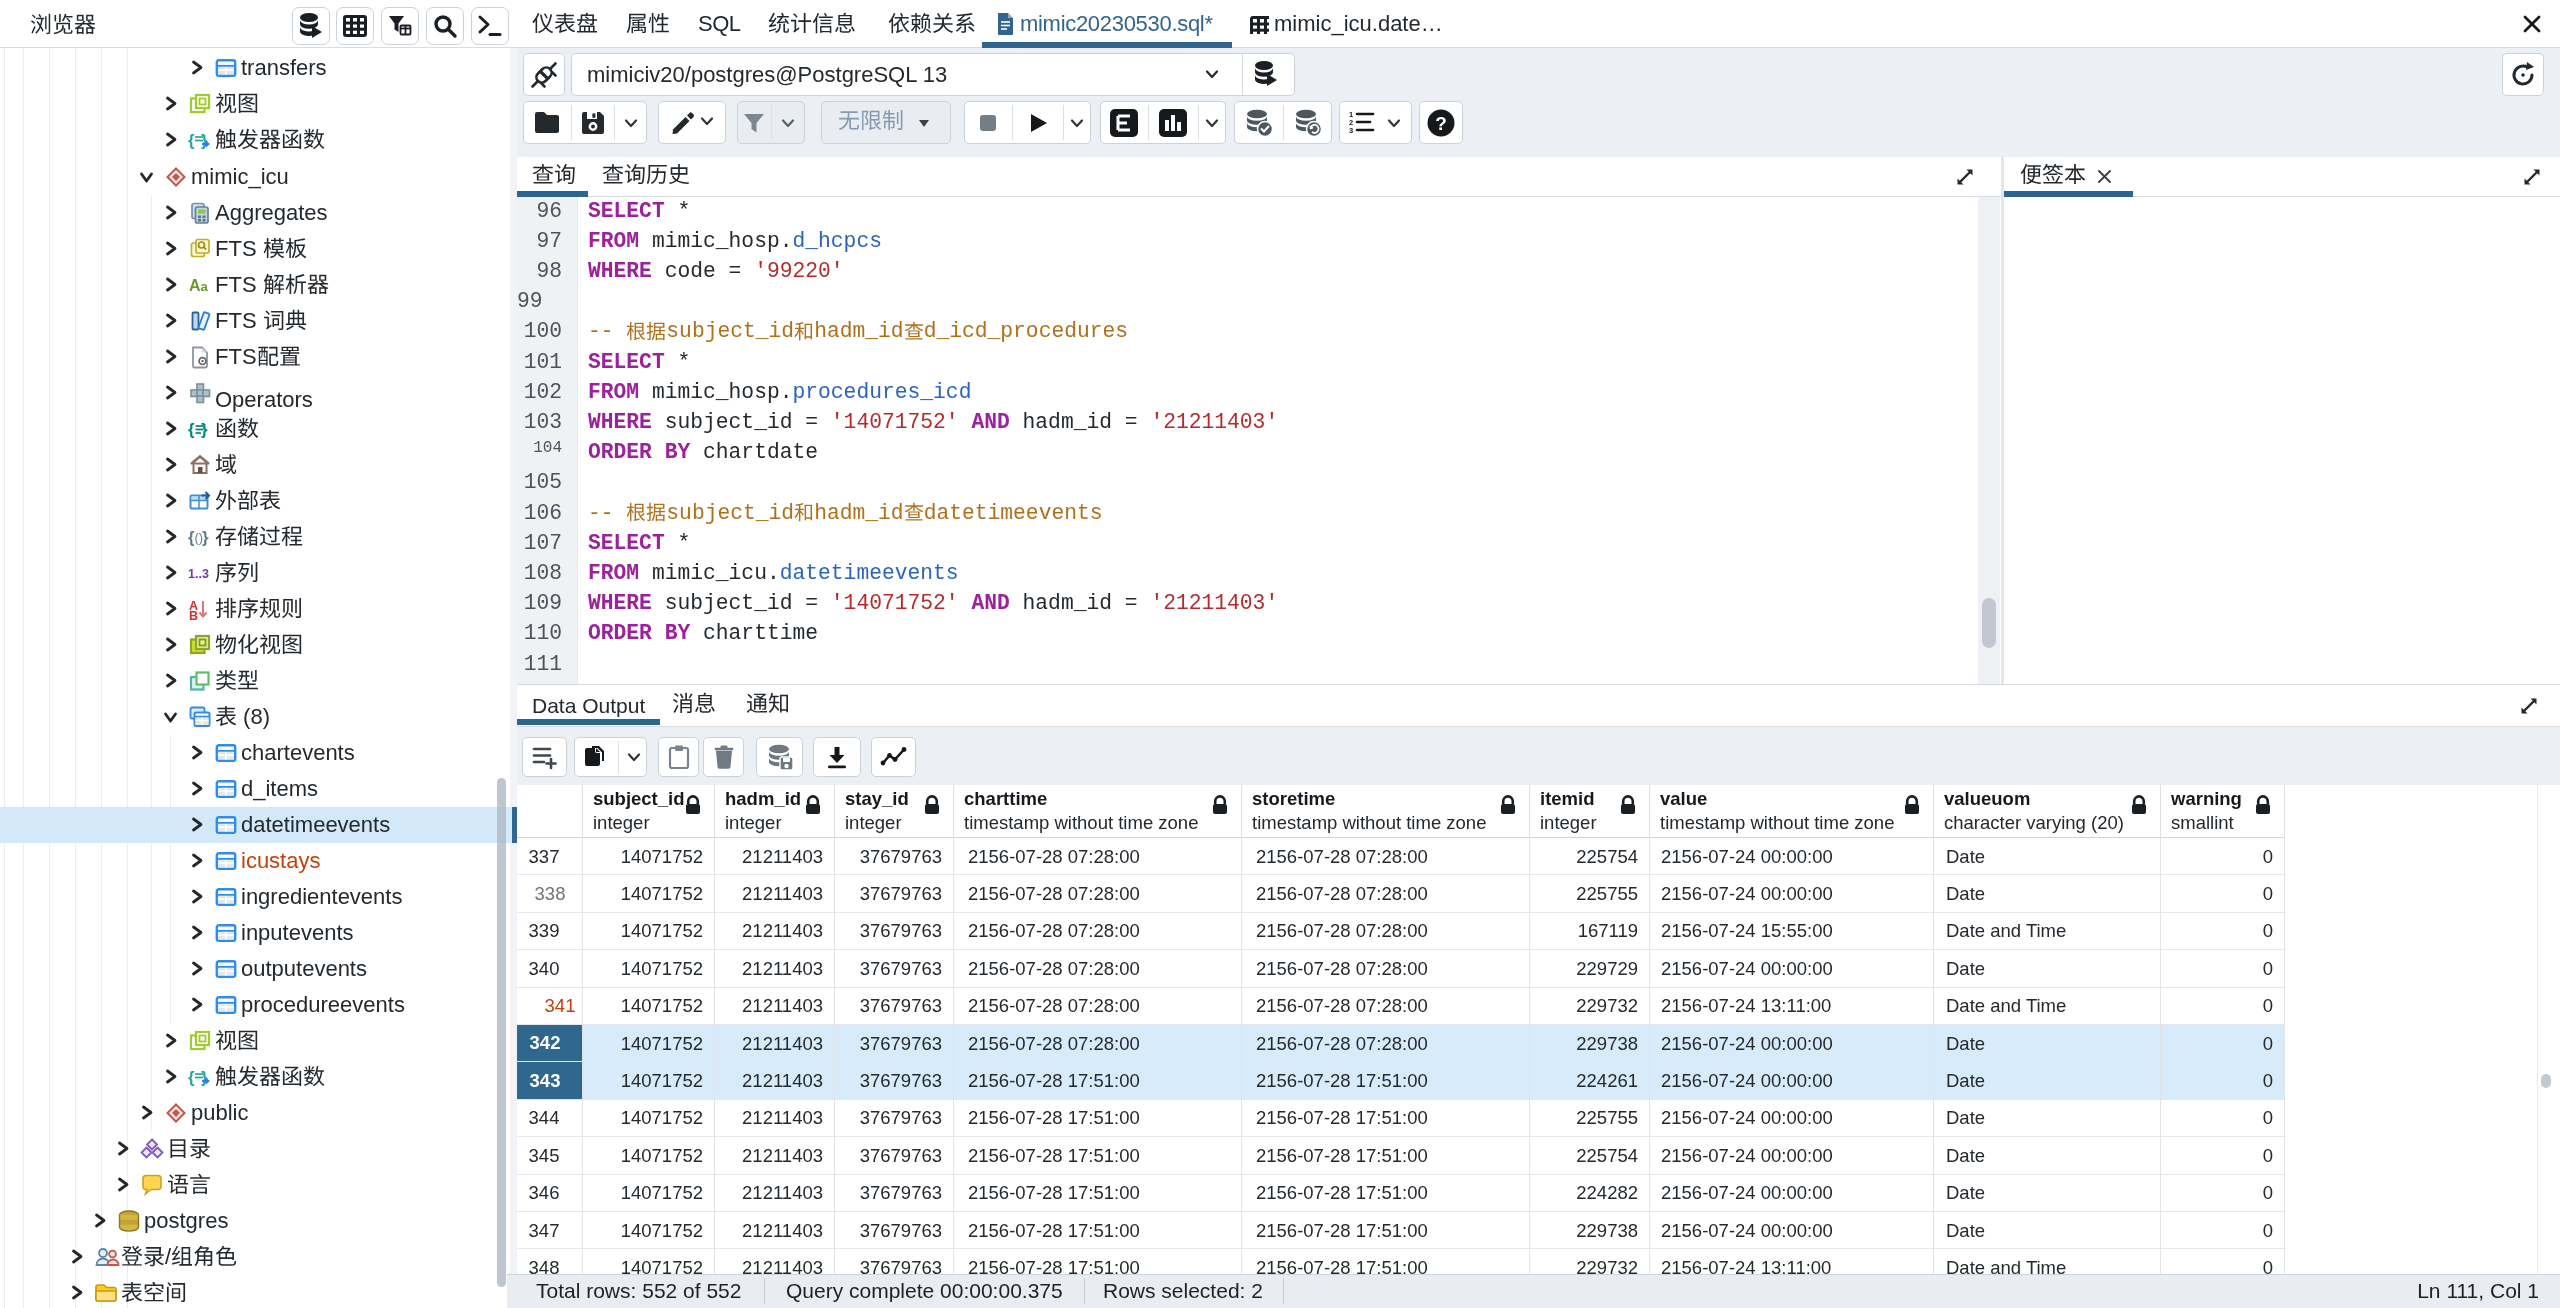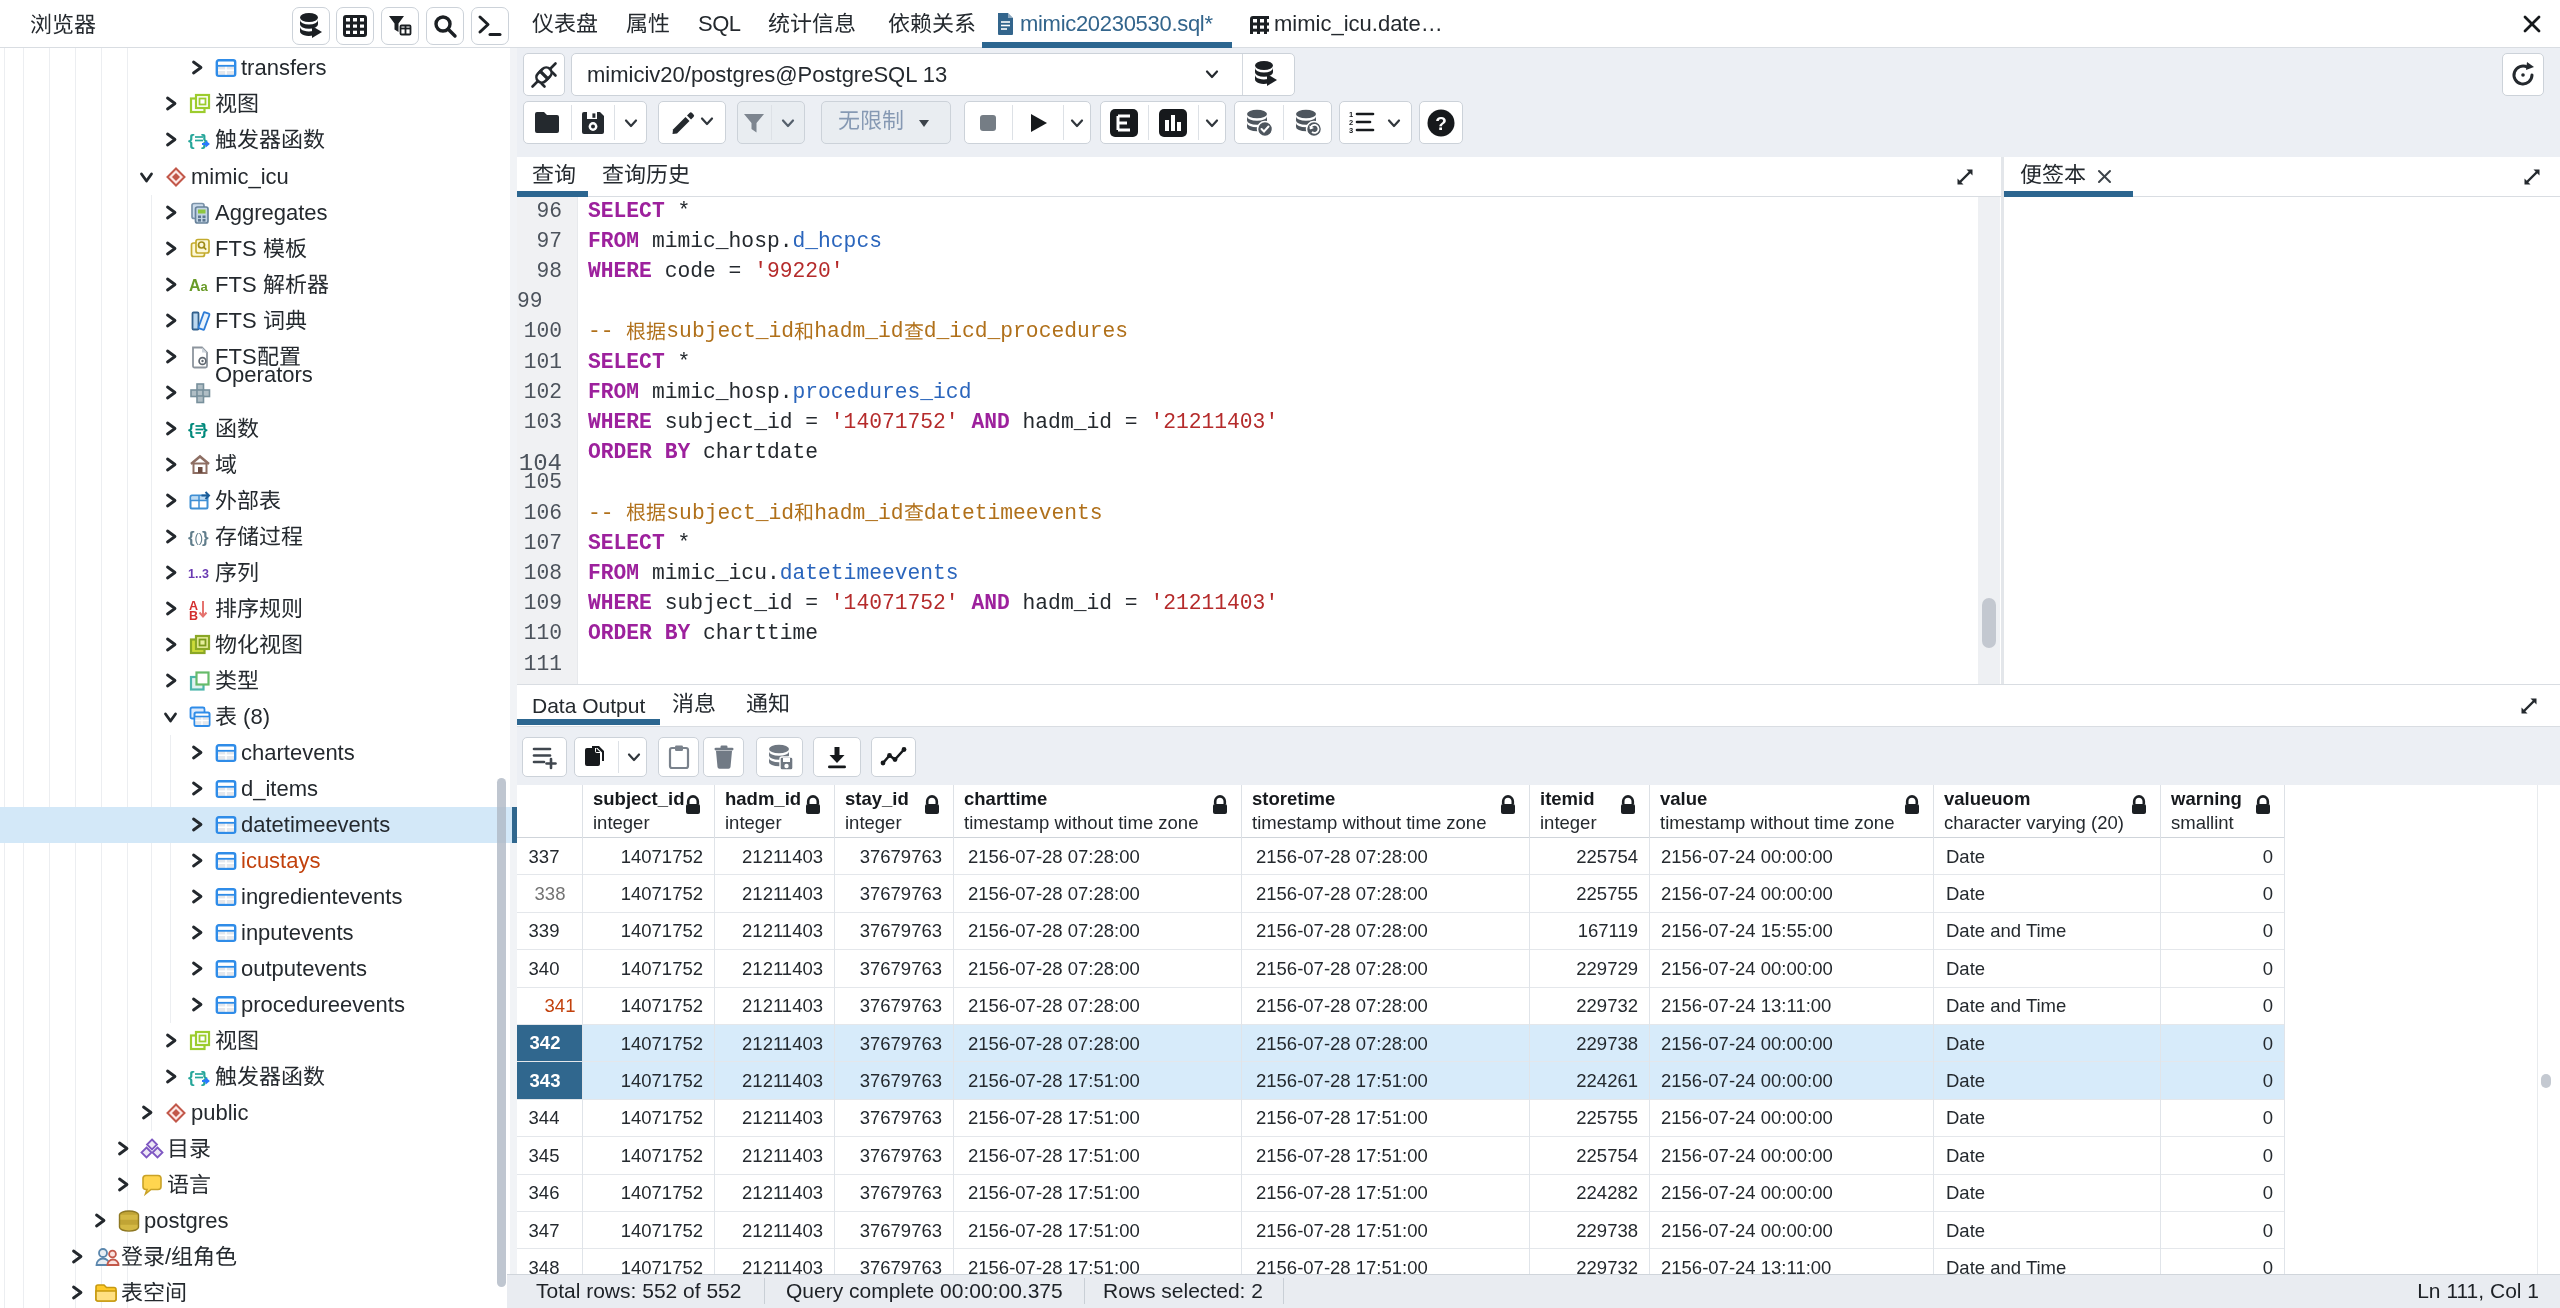--- a/index.html
+++ b/index.html
@@ -270,21 +270,21 @@
     </svg></div>
 <div style="position:absolute;left:188px;top:381px;width:24px;height:24px;"><svg width="24" height="24" viewBox="0 0 24 24">
       <g fill="#b0bec5" stroke="#78909c" stroke-width="1.6">
 <rect x="9" y="3" width="6.5" height="6.5"></rect>
         <rect x="3" y="9" width="6.5" height="6.5"></rect>
         <rect x="9" y="9" width="6.5" height="6.5"></rect>
         <rect x="15" y="9" width="6.5" height="6.5"></rect>
         <rect x="9" y="15" width="6.5" height="6.5"></rect>
       </g>
     </svg></div>
-<div style="position:absolute;left:215px;top:357px;width:330px;height:36px;line-height:36px;font-size:22px;color:#24292e;white-space:nowrap"><span>Operators</span></div>
+<div style="position:absolute;left:215px;top:382px;width:330px;height:36px;line-height:36px;font-size:22px;color:#24292e;white-space:nowrap"><span>Operators</span></div>
 <div style="position:absolute;left:163px;top:421px;width:15px;height:15px;"><svg width="15" height="15" viewBox="0 0 15 15">
       <path d="M4.5 2 L12 7.5 L4.5 13" fill="none" stroke="#23282d" stroke-width="2.8" stroke-linecap="round" stroke-linejoin="round"></path>
     </svg></div>
 <div style="position:absolute;left:188px;top:417px;width:24px;height:24px;"><svg width="24" height="24" viewBox="0 0 24 24">
       <text x="0" y="18" font-family="Liberation Sans,sans-serif" font-size="17" font-weight="bold" fill="#00897b">{</text>
 <text x="13" y="18" font-family="Liberation Sans,sans-serif" font-size="17" font-weight="bold" fill="#00897b">}</text>
 <g stroke="#00897b" stroke-width="1.7">
         <line x1="7.5" y1="9" x2="15.5" y2="9"></line>
         <line x1="7.5" y1="12.5" x2="15.5" y2="12.5"></line>
         <line x1="7.5" y1="16" x2="13" y2="16"></line>
@@ -902,21 +902,21 @@
         <g transform="translate(0,17.60) scale(0.02000,-0.02000)">
           <path transform="translate(0,0)" d="M295 218H700V134H295ZM295 352H700V270H295ZM221 406V80H778V406ZM74 20V-48H930V20ZM460 840V713H57V647H379C293 552 159 466 36 424C52 410 74 382 85 364C221 418 369 523 460 642V437H534V643C626 527 776 423 914 372C925 391 947 420 964 434C838 473 702 556 615 647H944V713H534V840Z"></path>
         </g>
       </svg><span style="color:#b0701a">d_icd_procedures</span></span></div>
 <div style="position:absolute;left:517px;top:345.5px;width:45px;height:30px;line-height:30px;text-align:right;font-size:21.3px;color:#4c535c"><span class="mono">101</span></div>
 <div style="position:absolute;left:588px;top:345.5px;width:1380px;height:30px;line-height:30px;font-size:21.3px;white-space:pre;color:#24292e"><span class="mono"><span style="font-weight:bold;color:#9d219d">SELECT</span><span style="color:#24292e"> *</span></span></div>
 <div style="position:absolute;left:517px;top:375.7px;width:45px;height:30px;line-height:30px;text-align:right;font-size:21.3px;color:#4c535c"><span class="mono">102</span></div>
 <div style="position:absolute;left:588px;top:375.7px;width:1380px;height:30px;line-height:30px;font-size:21.3px;white-space:pre;color:#24292e"><span class="mono"><span style="font-weight:bold;color:#9d219d">FROM</span><span style="color:#24292e"> mimic_hosp.</span><span style="color:#2a65bc">procedures_icd</span></span></div>
 <div style="position:absolute;left:517px;top:405.9px;width:45px;height:30px;line-height:30px;text-align:right;font-size:21.3px;color:#4c535c"><span class="mono">103</span></div>
 <div style="position:absolute;left:588px;top:405.9px;width:1380px;height:30px;line-height:30px;font-size:21.3px;white-space:pre;color:#24292e"><span class="mono"><span style="font-weight:bold;color:#9d219d">WHERE</span><span style="color:#24292e"> subject_id = </span><span style="color:#b52b2b">'14071752'</span><span style="color:#24292e"> </span><span style="font-weight:bold;color:#9d219d">AND</span><span style="color:#24292e"> hadm_id = </span><span style="color:#b52b2b">'21211403'</span></span></div>
-<div style="position:absolute;left:517px;top:447px;width:45px;height:30px;line-height:30px;text-align:right;font-size:24px;color:#4c535c"><span class="mono">104</span></div>
+<div style="position:absolute;left:517px;top:432px;width:45px;height:30px;line-height:30px;text-align:right;font-size:16px;color:#4c535c"><span class="mono">104</span></div>
 <div style="position:absolute;left:588px;top:436.1px;width:1380px;height:30px;line-height:30px;font-size:21.3px;white-space:pre;color:#24292e"><span class="mono"><span style="font-weight:bold;color:#9d219d">ORDER BY</span><span style="color:#24292e"> chartdate</span></span></div>
 <div style="position:absolute;left:517px;top:466.3px;width:45px;height:30px;line-height:30px;text-align:right;font-size:21.3px;color:#4c535c"><span class="mono">105</span></div>
 <div style="position:absolute;left:517px;top:496.5px;width:45px;height:30px;line-height:30px;text-align:right;font-size:21.3px;color:#4c535c"><span class="mono">106</span></div>
 <div style="position:absolute;left:588px;top:496.5px;width:1380px;height:30px;line-height:30px;font-size:21.3px;white-space:pre;color:#24292e"><span class="mono"><span style="color:#b0701a">-- </span><svg width="40.0" height="20.0" viewBox="0 0 40.0 20.0" style="vertical-align:-3.50px" fill="#b0701a">
         <g transform="translate(0,17.60) scale(0.02000,-0.02000)">
           <path transform="translate(0,0)" d="M203 840V647H50V577H196C164 440 100 281 35 197C48 179 67 146 75 124C122 190 168 298 203 411V-79H272V437C299 387 330 328 344 296L390 350C373 379 297 495 272 529V577H391V647H272V840ZM804 546V422H504V546ZM804 609H504V730H804ZM433 -80C452 -68 483 -57 690 0C688 15 686 45 687 65L504 22V356H603C655 155 752 2 913 -73C925 -52 948 -23 965 -8C881 25 814 81 763 153C818 185 885 229 935 271L885 324C846 288 782 240 729 207C704 252 684 302 668 356H877V796H430V44C430 5 415 -9 401 -16C412 -31 428 -63 433 -80Z"></path>
           <path transform="translate(1000,0)" d="M484 238V-81H550V-40H858V-77H927V238H734V362H958V427H734V537H923V796H395V494C395 335 386 117 282 -37C299 -45 330 -67 344 -79C427 43 455 213 464 362H663V238ZM468 731H851V603H468ZM468 537H663V427H467L468 494ZM550 22V174H858V22ZM167 839V638H42V568H167V349C115 333 67 319 29 309L49 235L167 273V14C167 0 162 -4 150 -4C138 -5 99 -5 56 -4C65 -24 75 -55 77 -73C140 -74 179 -71 203 -59C228 -48 237 -27 237 14V296L352 334L341 403L237 370V568H350V638H237V839Z"></path>
         </g>
       </svg><span style="color:#b0701a">subject_id</span><svg width="20.0" height="20.0" viewBox="0 0 20.0 20.0" style="vertical-align:-3.50px" fill="#b0701a">
         <g transform="translate(0,17.60) scale(0.02000,-0.02000)">

